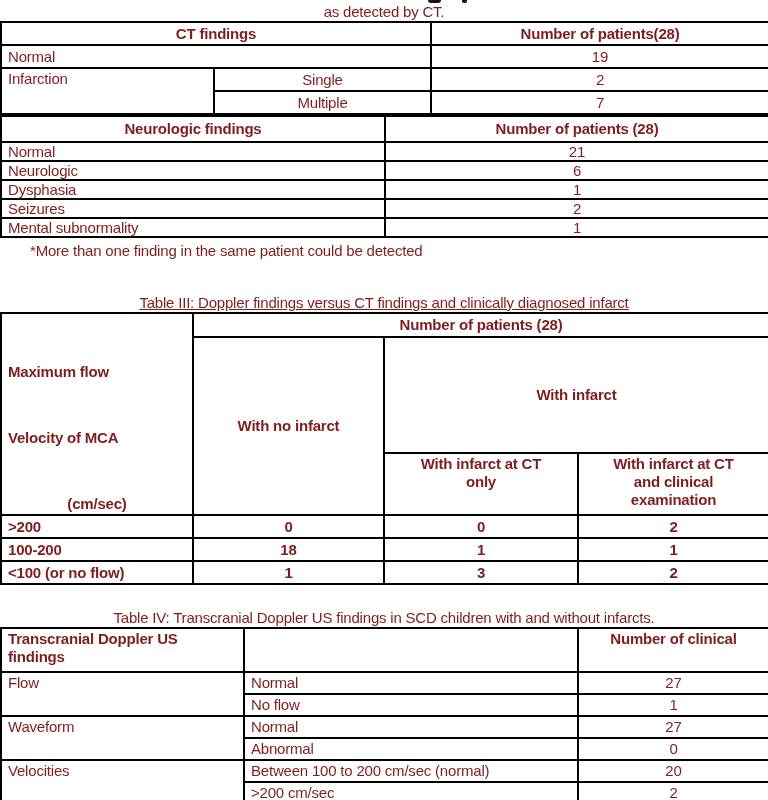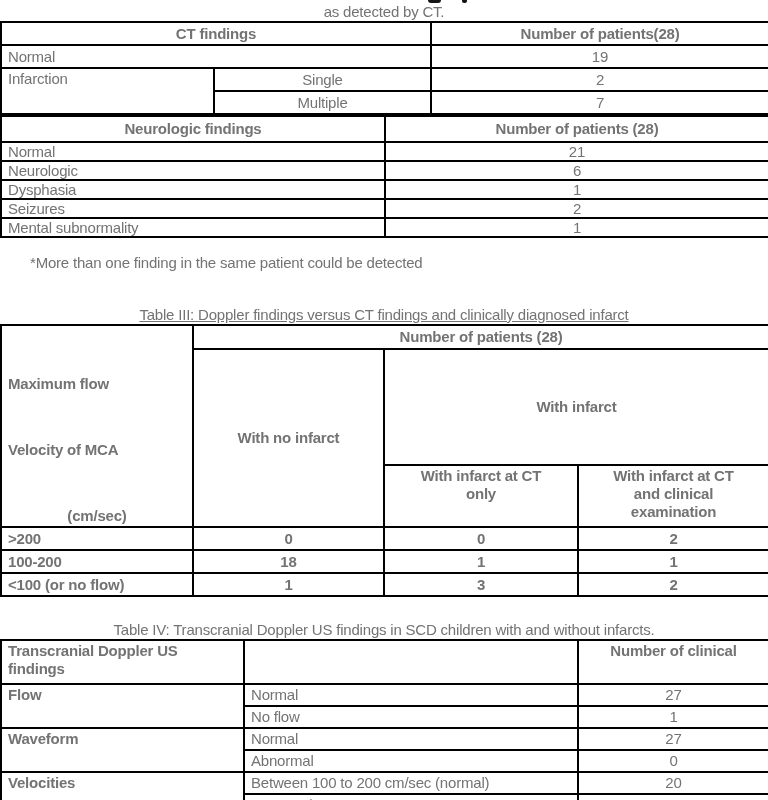--- a/index.html
+++ b/index.html
@@ -1,40 +1,40 @@
 <!DOCTYPE html>
 <html><head>
 <meta charset="utf-8">
 <style>
   * { box-sizing: border-box; }
   html, body { margin: 0; padding: 0; background: #ffffff; }
   .page {
     width: 768px; height: 800px; position: relative; overflow: hidden;
-    background: #ffffff; color: #737373;
+    background: #ffffff; color: #7f1d1d;
     font-family: "Liberation Sans", "DejaVu Sans", sans-serif;
     font-size: 15px; letter-spacing: -0.2px;
   }
   
   .frag { height: 3px; position: relative; }
   .fm { position: absolute; top: 0; background: #141414; }
   .fm1 { left: 428px; width: 13px; height: 3px; border-radius: 0 0 6px 6px; }
   .fm2 { left: 462px; width: 5px; height: 3px; border-radius: 0 0 2px 2px; }
 
   .caption { text-align: center; font-size: 15px; line-height: 18px; }
-  .footnote { margin: 16px 0 0 30px; font-size: 15px; line-height: 18px; text-align: left; }
+  .footnote { margin: 4px 0 0 30px; font-size: 15px; line-height: 18px; text-align: left; }
 
   table { border-collapse: collapse; width: 768px; table-layout: fixed; }
   td, th {
     border: 2px solid #000; font-size: 15px; line-height: 18px;
     padding: 1px 6px; font-weight: normal; text-align: left;
     vertical-align: middle; overflow: hidden;
   }
   th { font-weight: bold; text-align: center; }
   .center { text-align: center; }
-  .bold { font-weight: bold; }
+  .bold { font-weight: normal; }
   .vtop { vertical-align: top; }
 
   .t1 tr { height: 23px; }
   .t2 .hdr { height: 26px; border-radius: 10px; }
   .t2 .row { height: 19px; }
   .t2 .row td { padding: 0 6px; line-height: 17px; }
 
   .cap2 { margin-top: 30px; }
   .cap3 { margin-top: 34px; text-decoration: underline; }
   .cap4 { margin-top: 24px; text-align: center; }

